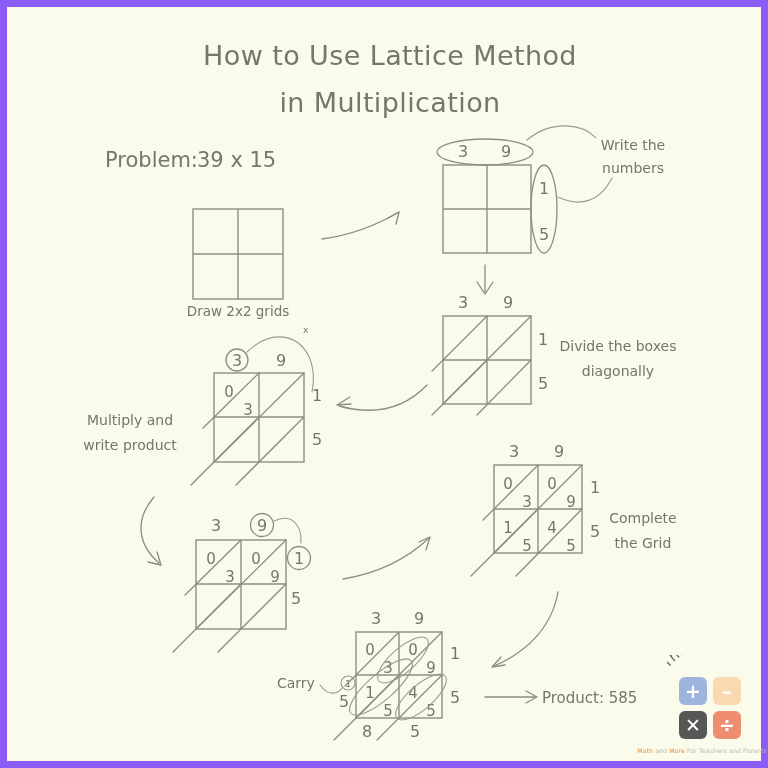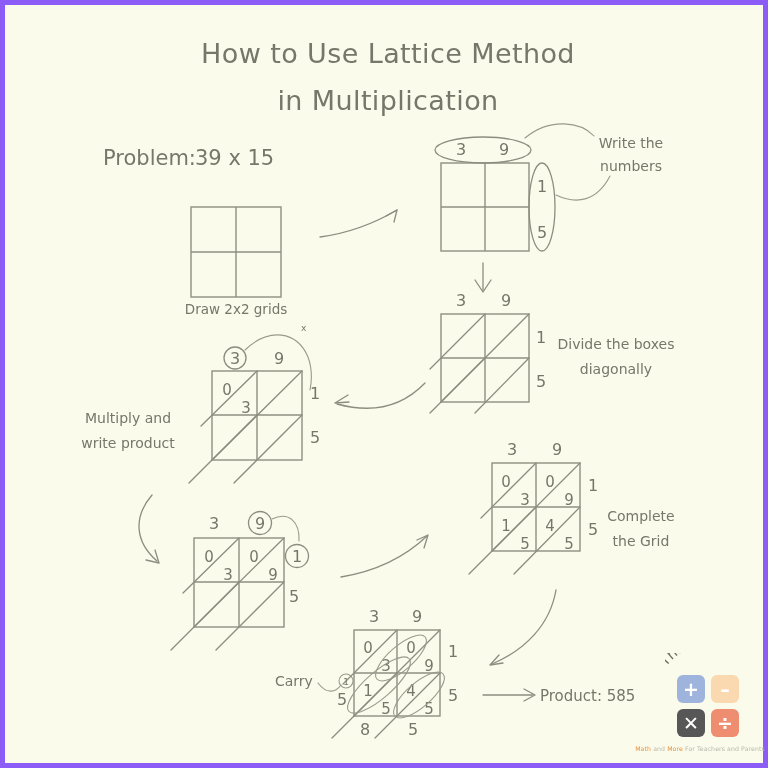--- a/index.html
+++ b/index.html
@@ -7,21 +7,21 @@
     width:768px;height:768px;
     background:#fbfbeb;
     font-family:"DejaVu Sans", sans-serif;
     overflow:hidden;
   }
   #page{
     position:relative;
     width:768px;height:768px;
     background:#fbfbeb;
     box-sizing:border-box;
-    border:5px solid #8b5cf6;
+    border:7px solid #8b5cf6;
   }
   #svgroot{position:absolute;left:0;top:0;width:768px;height:768px;}
   .ink{fill:none;stroke:#8c8c80;stroke-width:1.3;stroke-linecap:round;stroke-linejoin:round;}
   .ink-thin{fill:none;stroke:#9a9a8c;stroke-width:1.1;stroke-linecap:round;}
   .ink-grid{fill:none;stroke:#8f8f82;stroke-width:1.4;}
   .txt{fill:#76766a;font-family:"DejaVu Sans", sans-serif;}
   .title{font-size:27px;letter-spacing:.4px;}
   .prob{font-size:21px;}
   .cap{font-size:13.5px;}
   .note{font-size:14px;}

